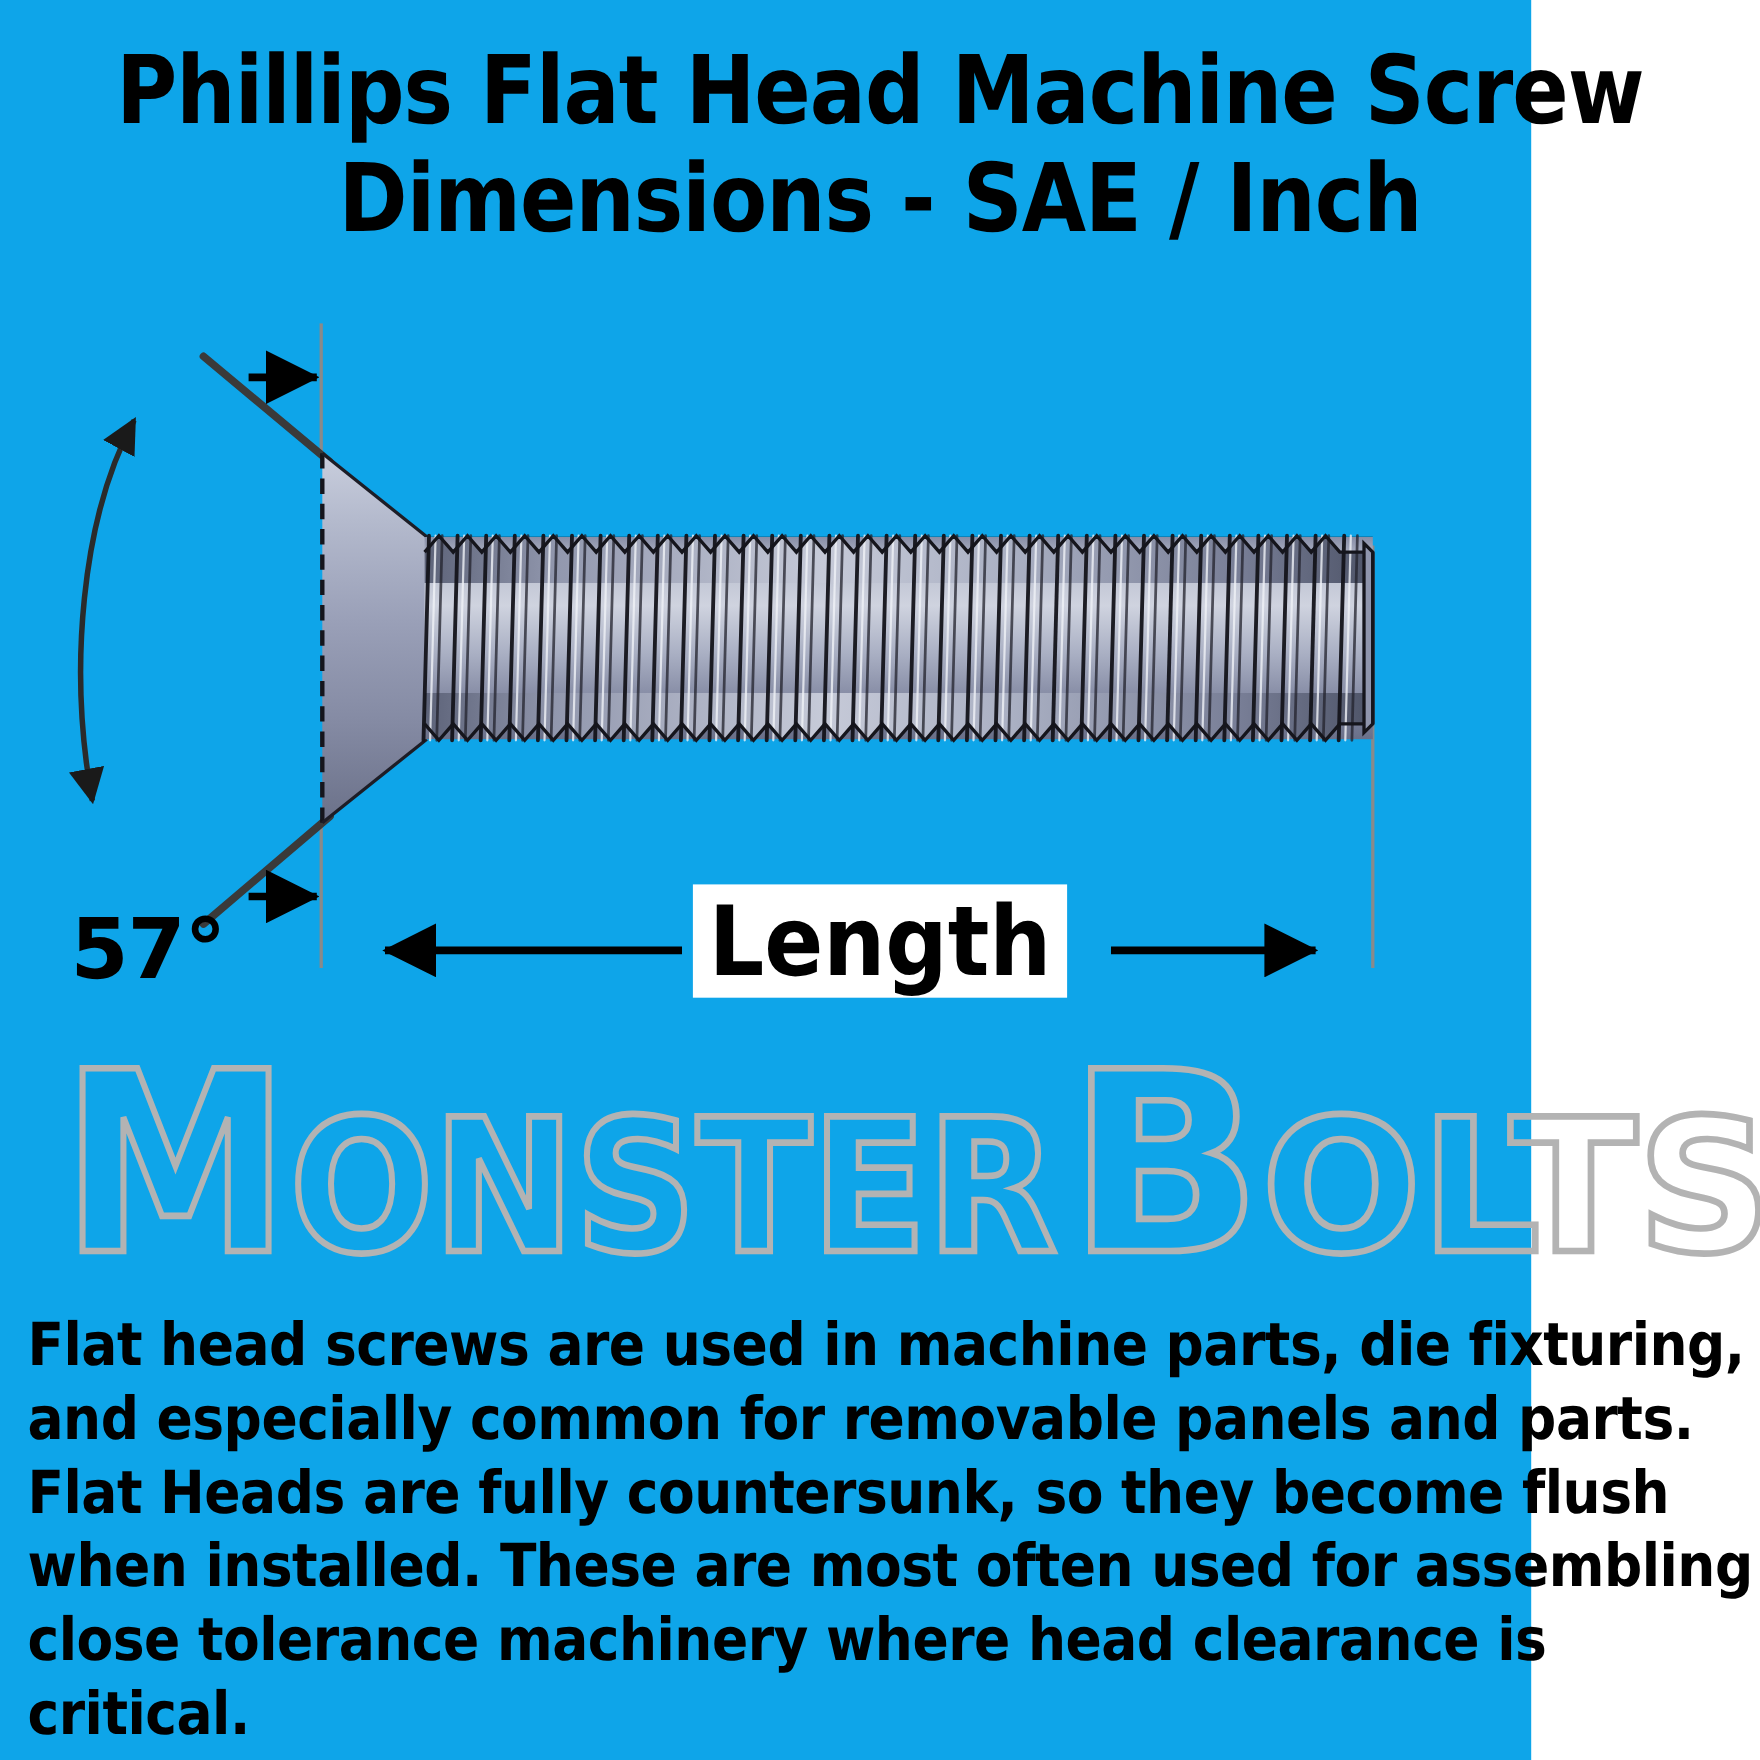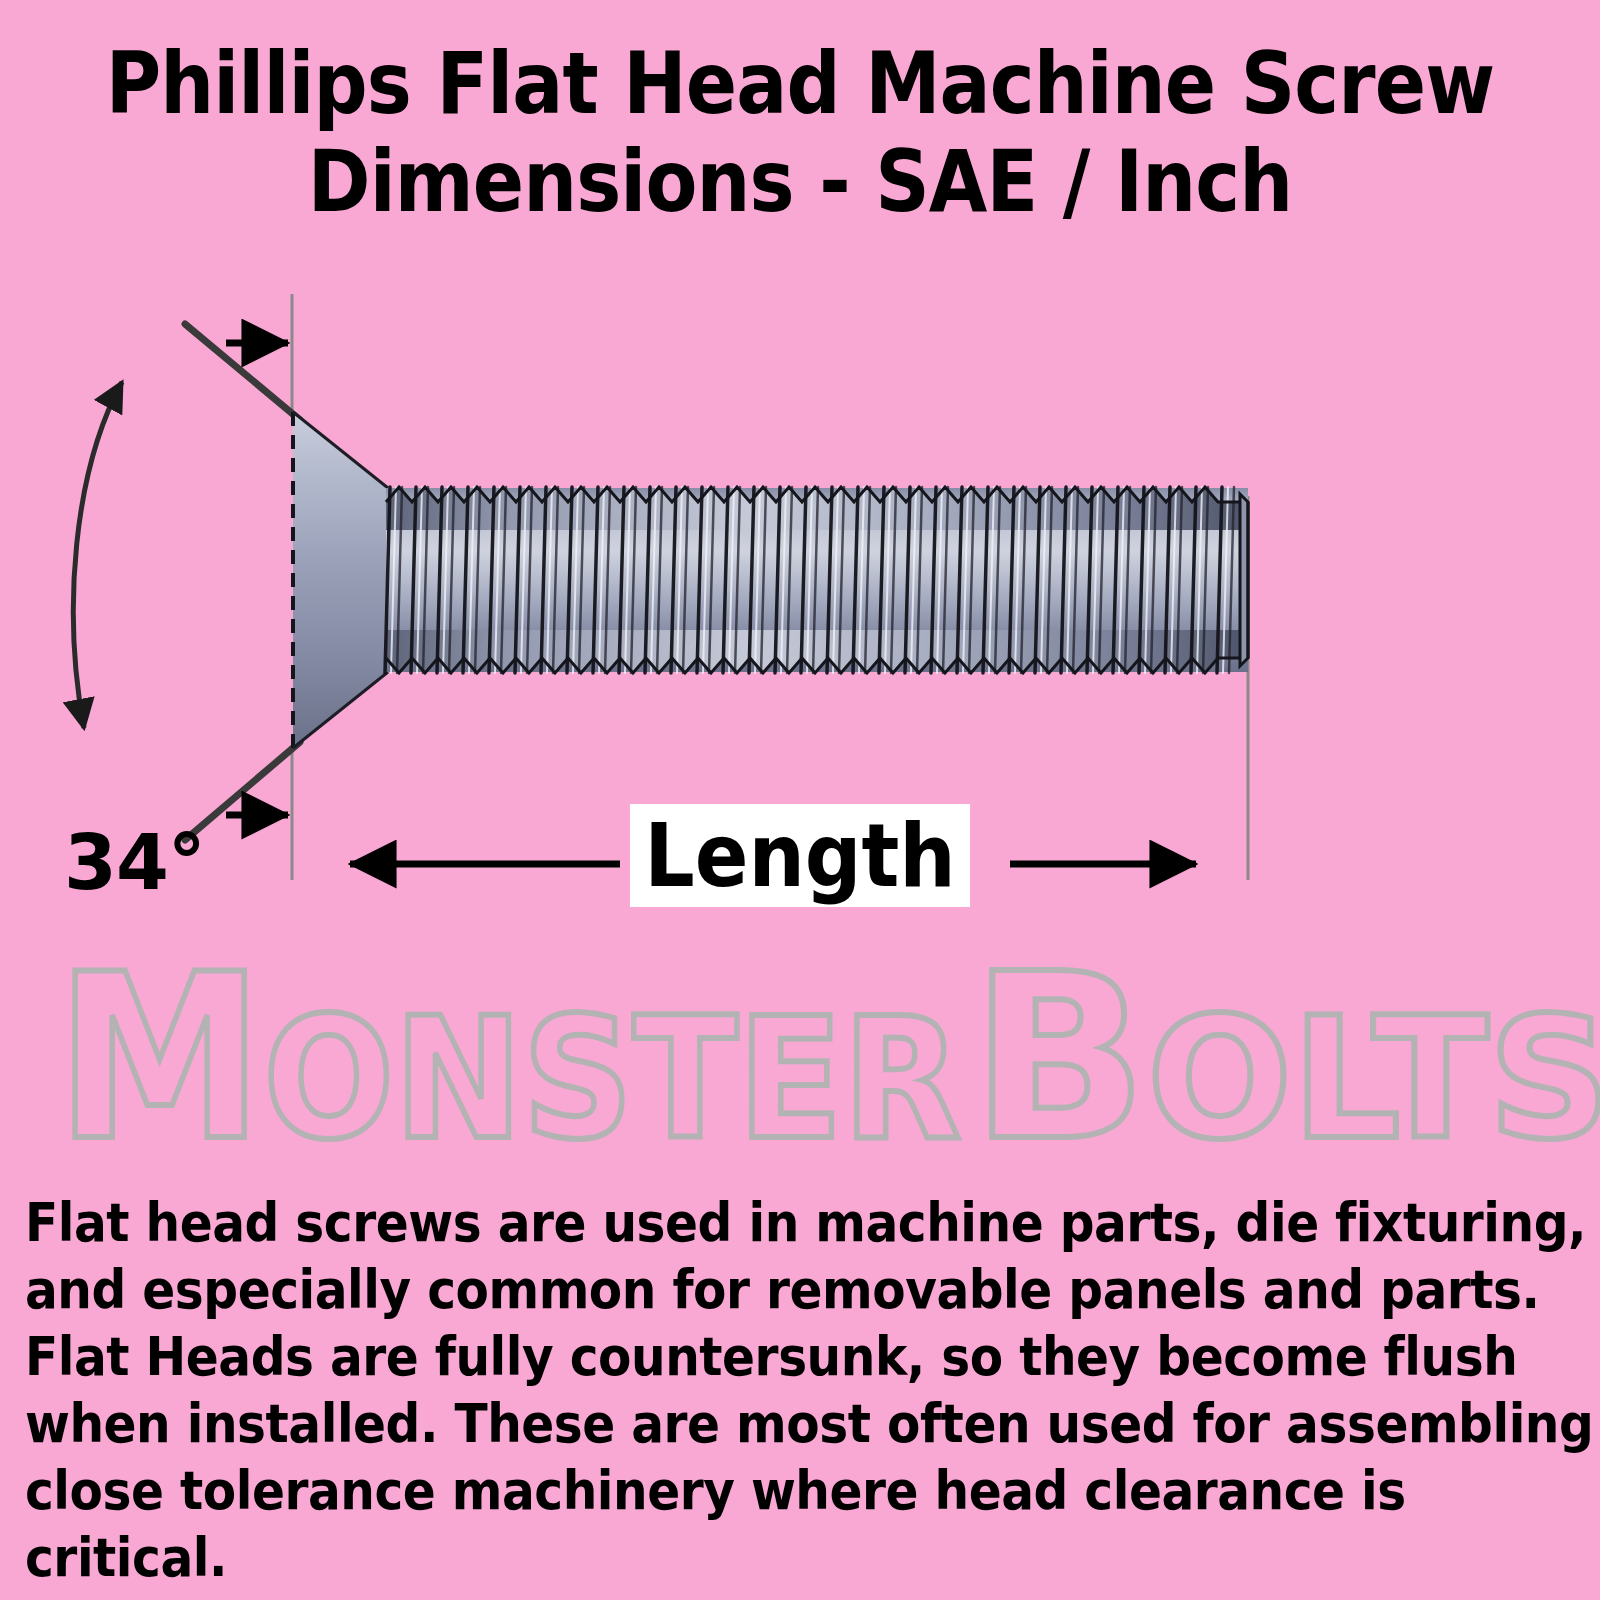--- a/index.html
+++ b/index.html
@@ -5,22 +5,22 @@
 <style>
   * { margin:0; padding:0; box-sizing:border-box; }
   html, body {
     width:1600px; height:1600px;
     background:#ffffff;
     font-family:"Liberation Sans", sans-serif;
     overflow:hidden;
   }
   #page {
     position:relative;
-    width:1600px; height:1600px;
-    background:#f9a8d4;
+    width:1392px; height:1600px;
+    background:#0ea5e9;
   }
 
   
   #title-block {
     position:absolute;
     left:0; top:34px;
     width:1600px;
     text-align:center;
     color:#000000;
   }
@@ -336,21 +336,21 @@
         <path d="M 1240 214 L 1248 222 L 1248 378 L 1240 386 Z" fill="#8f95ad" stroke="#15151c" stroke-width="3"></path>
         <line x1="1248" y1="222" x2="1248" y2="378" stroke="#15151c" stroke-width="3"></line>
       </g>
 
       <g>
         <line x1="350" y1="584" x2="620" y2="584" stroke="#000000" stroke-width="7" marker-start="url(#arrowL)"></line>
         <line x1="1010" y1="584" x2="1196" y2="584" stroke="#000000" stroke-width="7" marker-end="url(#arrowR)"></line>
       </g>
     </svg>
 
-    <div class="angle-label">34°</div>
+    <div class="angle-label">57°</div>
   </div>
 
   <div class="length-label">
     <span>Length</span>
   </div>
 
   <div id="watermark">
     <svg viewBox="0 0 1600 245" xmlns="http://www.w3.org/2000/svg">
       <text x="20" y="212" font-family="DejaVu Sans, sans-serif" font-weight="bold" font-size="228" fill="none" stroke="#b3b3b3" stroke-width="6" textLength="905" lengthAdjust="spacingAndGlyphs">
         <tspan id="wm1" font-size="228">M</tspan><tspan id="wm1b" font-size="168">ONSTER</tspan>

